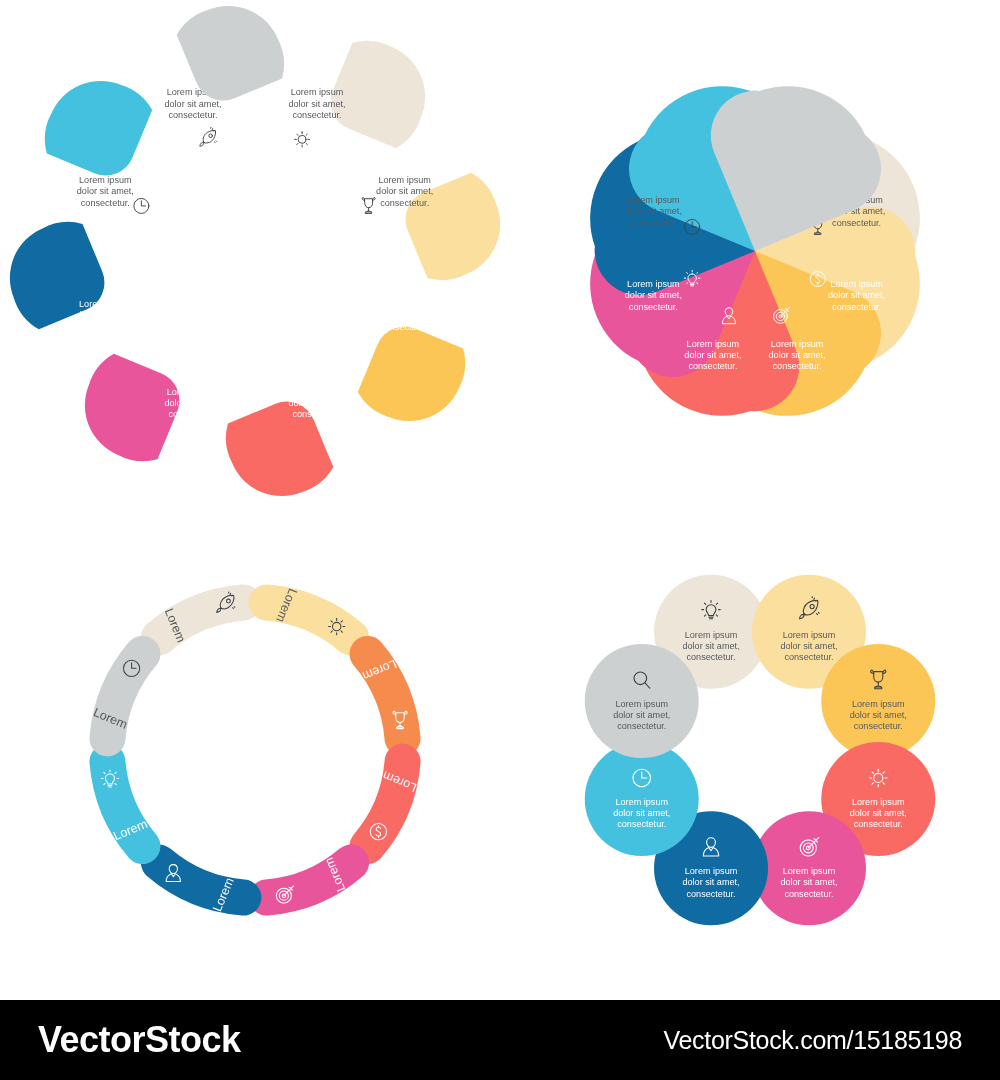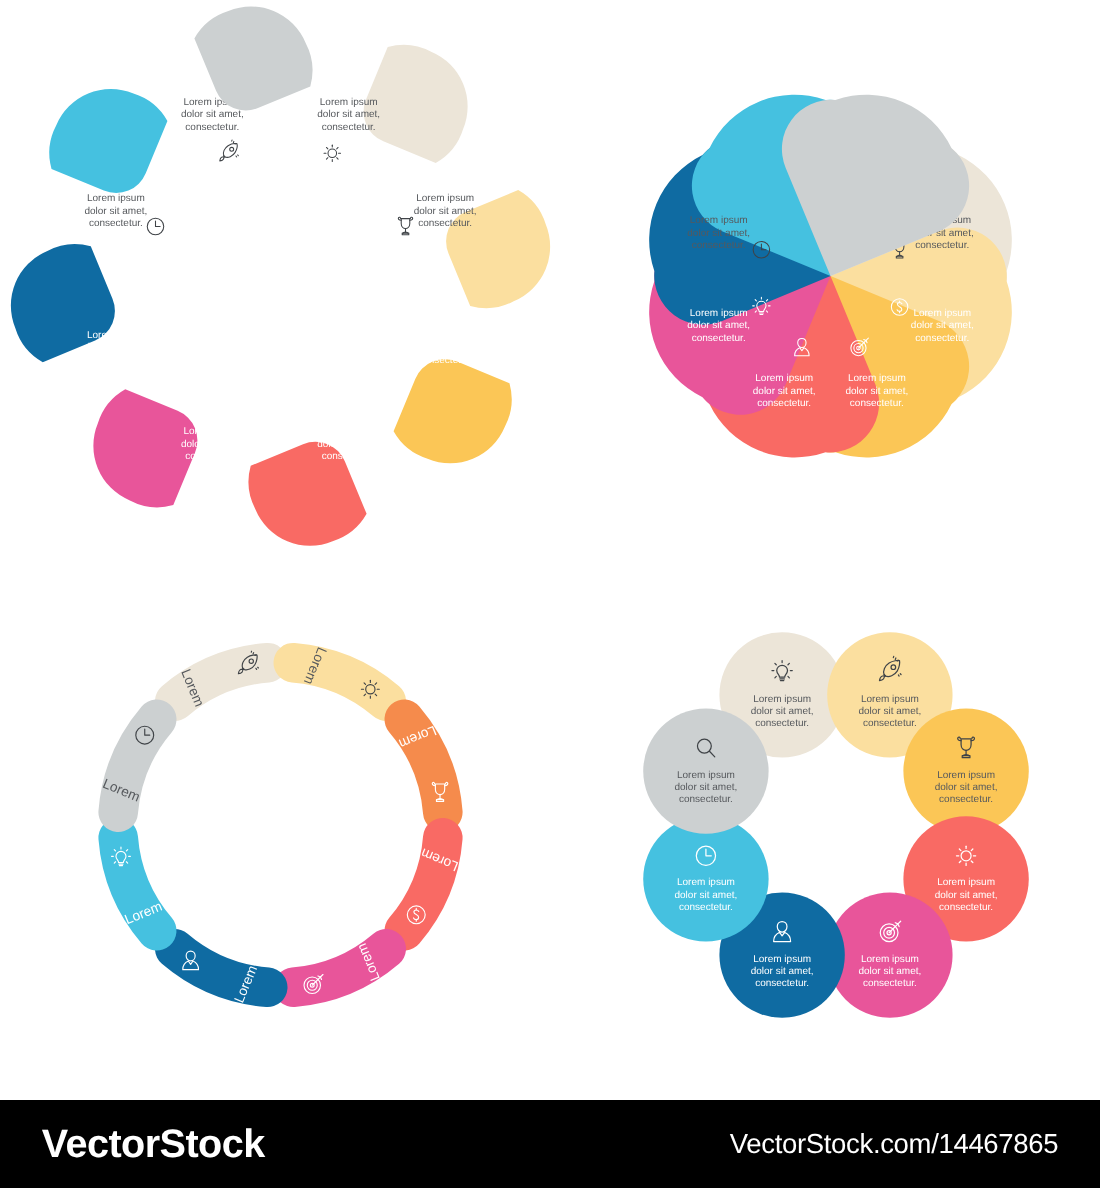--- a/index.html
+++ b/index.html
@@ -403,14 +403,14 @@
           <text class="ctxt dark" x="91.74341983855527" y="167.0165206572686" text-anchor="middle"><tspan x="91.74341983855527" dy="0">Lorem ipsum</tspan><tspan x="91.74341983855527" dy="11.2">dolor sit amet,</tspan><tspan x="91.74341983855527" dy="11.2">consectetur.</tspan></text>
         </g>
     </svg>
   </div>
 
 </div>
 
 <div class="footer">
   <div class="brand">VectorStock</div>
   <div class="spacer"></div>
-  <div class="wmurl">VectorStock.com/14467865</div>
+  <div class="wmurl">VectorStock.com/15185198</div>
 </div>
 
 </body></html>

